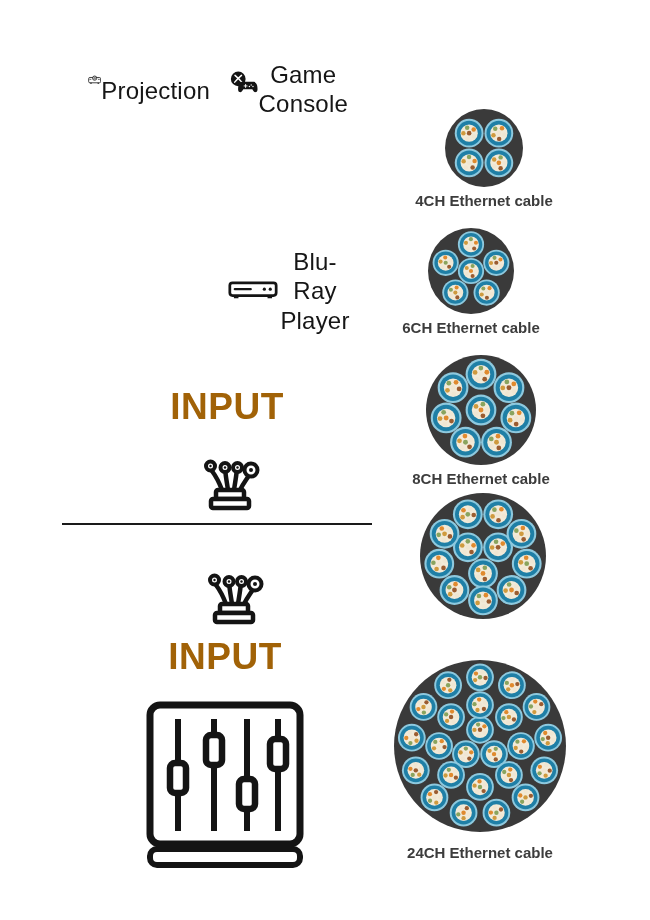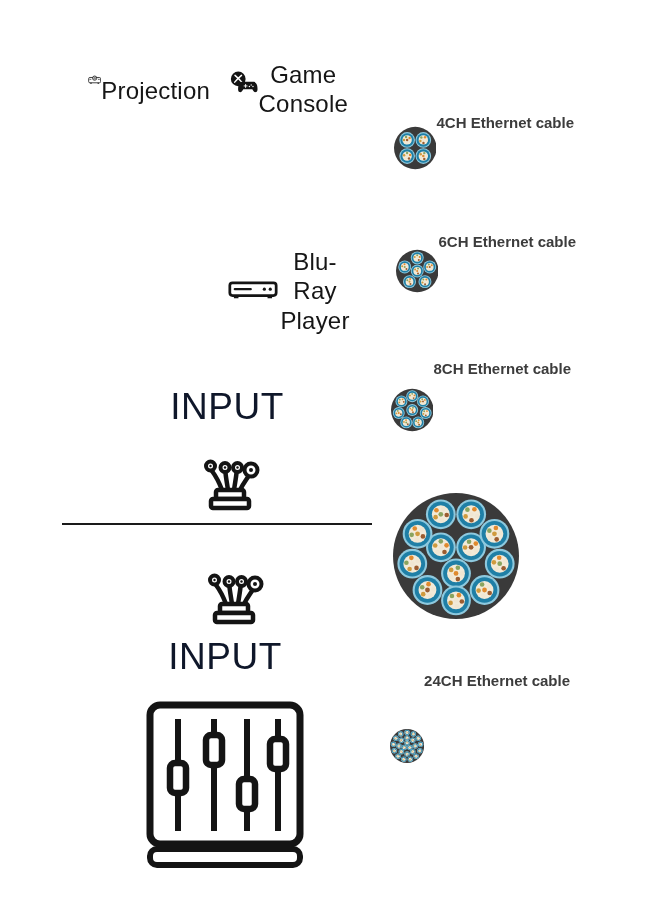--- a/index.html
+++ b/index.html
@@ -1,40 +1,40 @@
 <!DOCTYPE html>
 <html><head>
 <meta charset="utf-8">
 <style>
   *{margin:0;padding:0;box-sizing:border-box}
   html,body{background:#fff}
   body{font-family:"Liberation Sans",sans-serif;color:#161616}
   .canvas{position:relative;width:650px;height:920px;background:#fff;overflow:hidden}
   .device{position:absolute;display:flex;flex-direction:row;align-items:center}
   .device-label{font-size:24px;line-height:1.22;text-align:center;color:#161616;letter-spacing:.2px}
-  .section-title{position:absolute;font-size:37px;font-weight:400;letter-spacing:.5px;text-align:center;color:#0f172a}
+  .section-title{position:absolute;font-size:37px;font-weight:700;letter-spacing:.5px;text-align:center;color:#a16207}
   .splitter,.mixer{position:absolute}
   .divider{position:absolute;height:2px;background:#1a1a1a;left:62px;top:523px;width:310px}
-  .cable-block{position:absolute;display:flex;align-items:flex-start}
+  .cable-block{position:absolute;display:flex;flex-direction:column;align-items:center}
   .cable-label{font-size:15px;font-weight:700;color:#3c3c3c;margin-top:5px;white-space:nowrap}
   .blk-projector{left:88px;top:44px;width:122px}
   .blk-projector .device-label{margin-top:22px}
   .blk-console{left:230px;top:42px;width:118px}
   .blk-console .device-label{margin-top:12px}
   .blk-cd{left:90px;top:208px;width:104px}
   .blk-cd .device-label{margin-top:12px}
   .blk-bluray{left:228px;top:247px;width:124px}
   .blk-bluray .device-label{}
   .input-title{left:127px;top:386px;width:200px}
   .output-title{left:125px;top:636px;width:200px}
   .splitter-in{left:198px;top:442px}
   .splitter-out{left:202px;top:556px}
   .mixer{left:145px;top:701px}
   .cable-0{left:394px;top:109px;width:180px}
-  .cable-1{left:396px;top:228px;width:180px}
+  .cable-1{left:381px;top:228px;width:180px}
   .cable-2{left:391px;top:355px;width:180px}
   .cable-3{left:393px;top:493px;width:180px}
   .cable-4{left:390px;top:660px;width:180px}
   .cable-4 .cable-label{margin-top:12px}
 </style>
 </head>
 <body>
 
 <div class="canvas">
 

